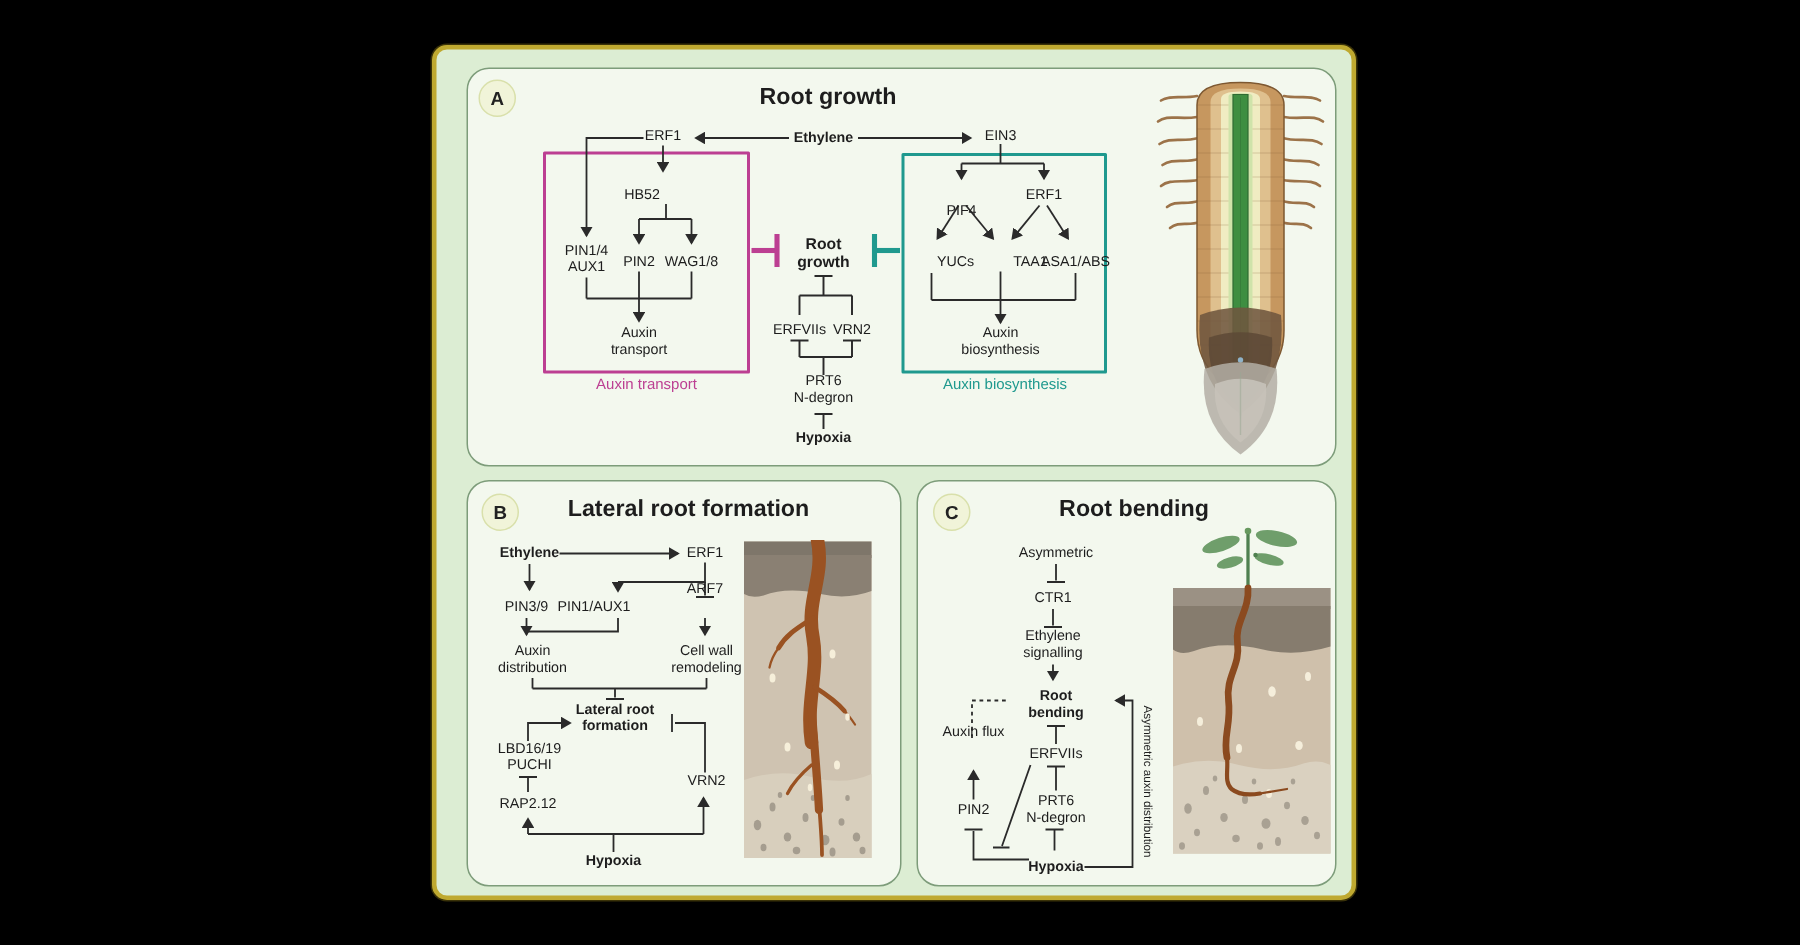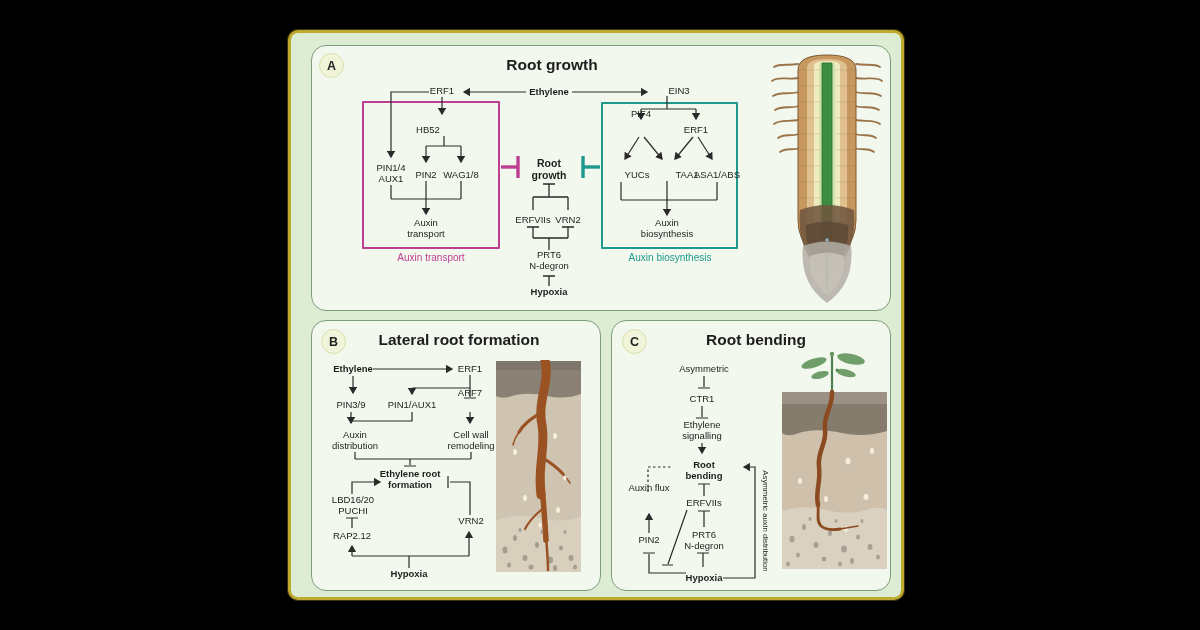--- a/index.html
+++ b/index.html
@@ -78,36 +78,36 @@
             <path d="M206,110 V132"></path>
       </g>
       <g stroke="#1f998e" stroke-width="3.4" fill="none">
         <path d="M288,121 H272"></path>
             <path d="M271,110 V132"></path>
       </g>
     </svg>
 
     <div class="node b" style="left:237px;top:46px">Ethylene</div>
     <div class="node" style="left:130px;top:45px">ERF1</div>
-    <div class="node" style="left:367px;top:45px">EIN3</div>
+    <div class="node" style="left:355px;top:45px">EIN3</div>
     <div class="node" style="left:116px;top:84px">HB52</div>
     <div class="node" style="left:79px;top:127px">PIN1/4
 AUX1</div>
     <div class="node" style="left:114px;top:129px">PIN2</div>
     <div class="node" style="left:149px;top:129px">WAG1/8</div>
     <div class="node" style="left:114px;top:182px">Auxin
 transport</div>
     <div class="node rg" style="left:237px;top:123px">Root
 growth</div>
     <div class="node" style="left:221px;top:174px">ERFVIIs</div>
     <div class="node" style="left:256px;top:174px">VRN2</div>
     <div class="node" style="left:237px;top:214px">PRT6
 N-degron</div>
     <div class="node b" style="left:237px;top:246px">Hypoxia</div>
-    <div class="node" style="left:329px;top:68px">PIF4</div>
+    <div class="node" style="left:329px;top:95px">PIF4</div>
     <div class="node" style="left:384px;top:84px">ERF1</div>
     <div class="node" style="left:325px;top:129px">YUCs</div>
     <div class="node" style="left:375px;top:129px">TAA1</div>
     <div class="node" style="left:405px;top:129px">ASA1/ABS</div>
     <div class="node" style="left:355px;top:182px">Auxin
 biosynthesis</div>
 
     <div class="caption pink" style="left:119px;top:211px">Auxin transport</div>
     <div class="caption teal" style="left:358px;top:211px">Auxin biosynthesis</div>
 
@@ -178,29 +178,29 @@
         <path d="M34,197 H46 M40,197 V207"></path>
         <path d="M97,247 V235 M40,235 H157"></path>
         <path d="M40,235 V225" marker-end="url(#ahB)"></path>
         <path d="M157,235 V211" marker-end="url(#ahB)"></path>
       </g>
     </svg>
 
     <div class="node b" style="left:41px;top:48px">Ethylene</div>
     <div class="node" style="left:158px;top:48px">ERF1</div>
     <div class="node" style="left:39px;top:84px">PIN3/9</div>
-    <div class="node" style="left:100px;top:84px">PIN1/AUX1</div>
+    <div class="node" style="left:84px;top:84px">PIN1/AUX1</div>
     <div class="node" style="left:158px;top:72px">ARF7</div>
     <div class="node" style="left:43px;top:119px">Auxin
 distribution</div>
     <div class="node" style="left:159px;top:119px">Cell wall
 remodeling</div>
-    <div class="node b" style="left:98px;top:158px">Ethylene root
+    <div class="node b" style="left:98px;top:158px">Lateral root
 formation</div>
-    <div class="node" style="left:41px;top:184px">LBD16/20
+    <div class="node" style="left:41px;top:184px">LBD16/19
 PUCHI</div>
     <div class="node" style="left:159px;top:200px">VRN2</div>
     <div class="node" style="left:40px;top:215px">RAP2.12</div>
     <div class="node b" style="left:97px;top:253px">Hypoxia</div>
 
     <svg style="position:absolute;left:183px;top:39px" width="87" height="213" viewBox="0 0 87 213">
       <rect x="1" y="1" width="85" height="211" fill="#cfc3b1"></rect>
       <path d="M1,1 H86 V12 Q60,17 40,13 Q20,9 1,14 Z" fill="#7e766a"></path>
       <path d="M1,10 H86 V34 Q70,40 52,36 Q30,31 14,37 Q6,39 1,36 Z" fill="#8a8073"></path>
       <path d="M1,160 Q24,152 46,158 Q68,164 86,156 V212 H1 Z" fill="#d8cfbd"></path>

